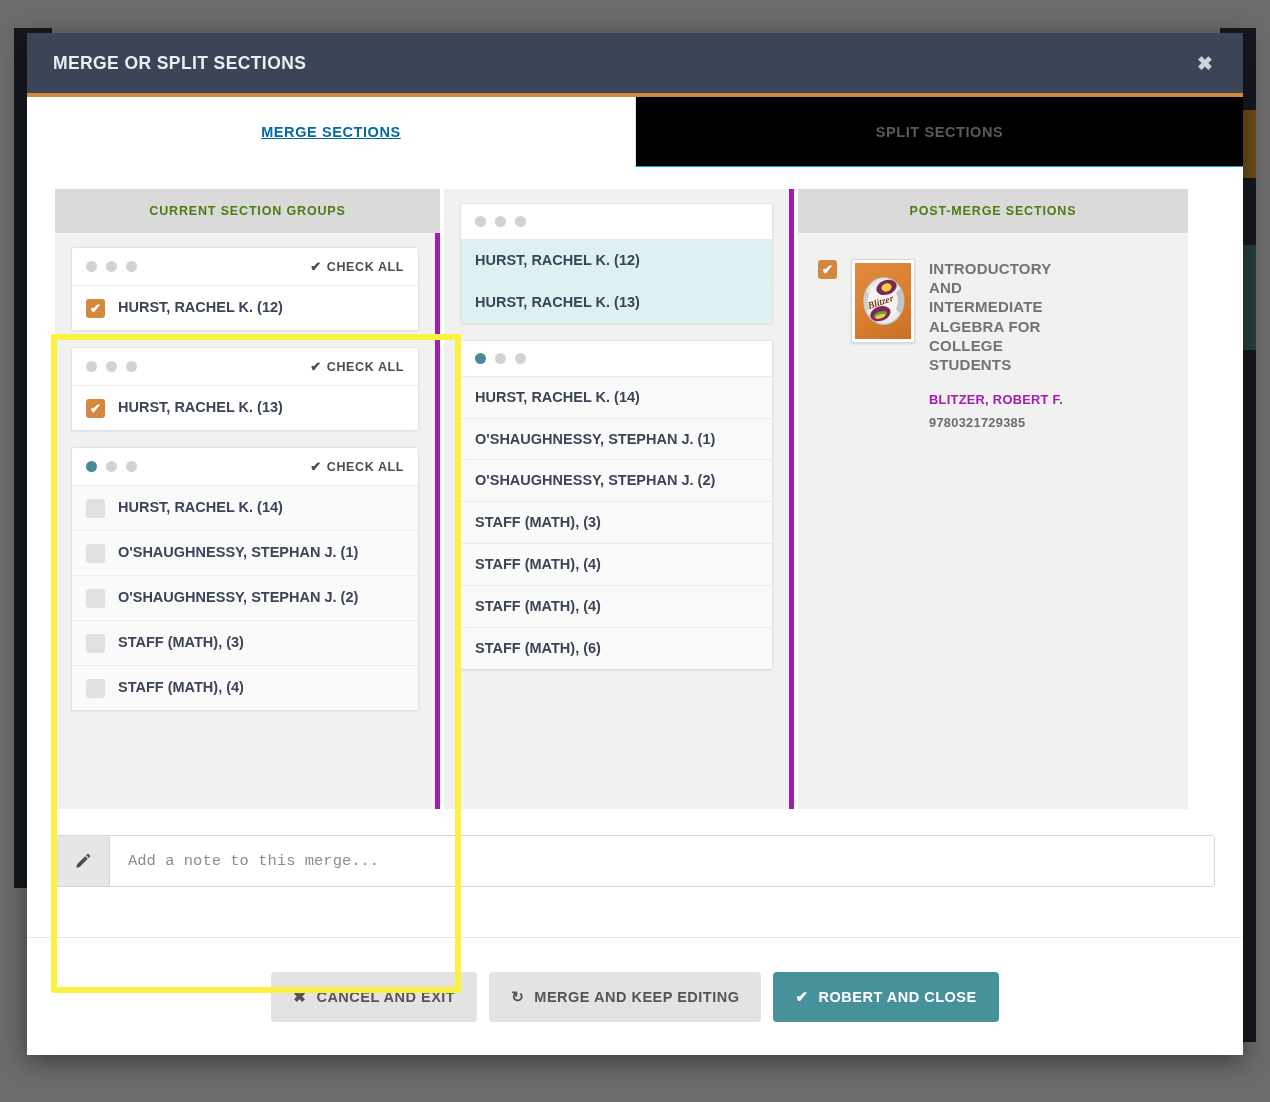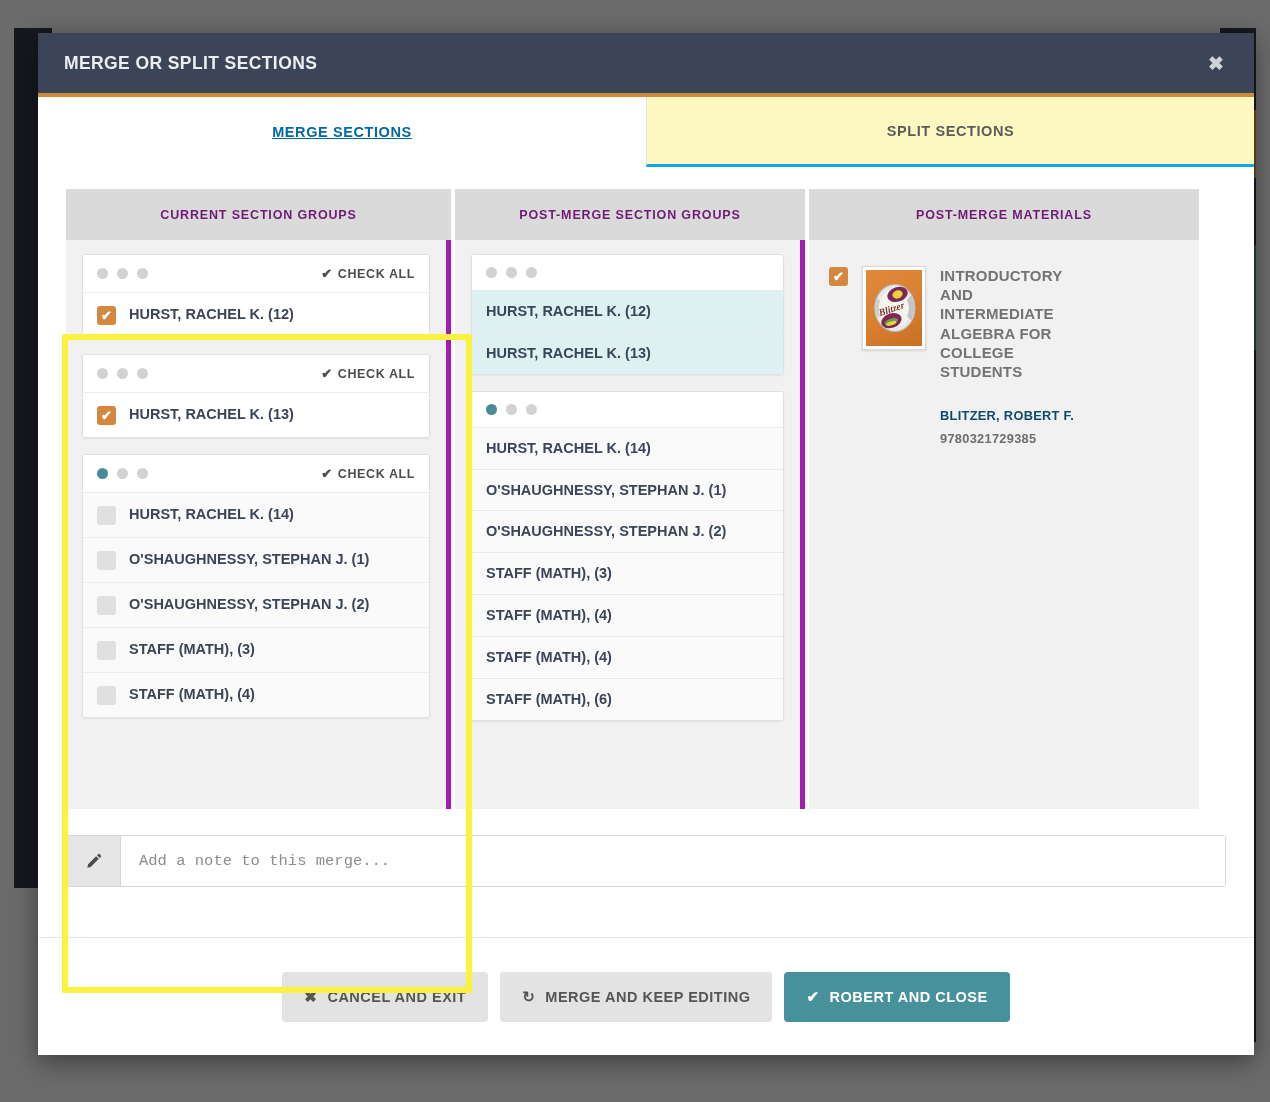--- a/index.html
+++ b/index.html
@@ -15,21 +15,21 @@
   .bg-dark-left { position: absolute; left: 14px; top: 28px; width: 38px; height: 860px; background: #15191f; }
   .bg-right-strip { position: absolute; right: 14px; top: 28px; width: 36px; bottom: 60px; background: #15191f; }
   .bg-right-brown { position: absolute; right: 14px; top: 110px; width: 36px; height: 68px; background: #6e4c17; }
   .bg-right-brown span { color:#c9a227; font-weight:bold; font-size:17px; position:absolute; left:4px; top:22px;}
   .bg-right-teal { position: absolute; right: 14px; top: 245px; width: 36px; height: 105px; background: #26403f; }
   .bg-right-r { position:absolute; right:14px; top:755px; width:36px; height:22px; color:#bdbdbd; font-size:13px; font-weight:bold;}
 
   
   .modal {
     position: absolute;
-    left: 38px; top: 33px;
+    left: 27px; top: 33px;
     width: 1216px; height: 1022px;
     background: #ffffff;
     box-shadow: 0 6px 24px rgba(0,0,0,.45);
     display: flex; flex-direction: column;
   }
   .modal-header {
     background: #3b4557;
     height: 64px;
     border-bottom: 4px solid #cd8a3d;
     display: flex; align-items: center; justify-content: space-between;
@@ -48,36 +48,36 @@
   
   .tabs { display: flex; height: 70px; flex: 0 0 auto; background:#fff;}
   .tab {
     flex: 1 1 50%;
     display: flex; align-items: center; justify-content: center;
     font-size: 14.5px; font-weight: bold; letter-spacing: .6px;
     cursor: pointer;
   }
   .tab.active { background: #ffffff; color: #0369a1; text-decoration: underline; }
   .tab.inactive {
-    background: #fef9c3; color: #5b5b5b;
-    border-bottom: 3px solid #0ea5e9;
+    background: #000000; color: #5b5b5b;
+    border-bottom: 1px solid #0ea5e9;
     border-left: 1px solid #e3e3e3;
   }
 
   
   .modal-body { flex: 1 1 auto; padding: 22px 28px 0 28px; position: relative; }
   .columns { display: flex; height: 620px; }
   .col { display: flex; flex-direction: column; }
   .col-left { width: 385px; }
   .col-mid  { width: 350px; margin-left: 4px;}
   .col-right{ width: 390px; margin-left: 4px;}
   .col-head {
-    background: #dadada; color: #701a75;
+    background: #dadada; color: #4d7c0f;
     font-size: 12.5px; font-weight: bold; letter-spacing: .85px;
-    height: 51px; display: flex; align-items: center; justify-content: center;
+    height: 44px; display: flex; align-items: center; justify-content: center;
     text-align: center;
   }
   .col-scroll {
     flex: 1 1 auto; background: #f1f1f1;
     overflow: hidden; padding: 14px 16px 0 16px;
     position: relative;
   }
   .col-scroll.bordered { border-right: 5px solid #a21caf; }
 
   
@@ -140,21 +140,21 @@
   .cover-art {
     width: 100%; height: 100%;
     background: linear-gradient(150deg,#e08a3c 0%, #d97f30 55%, #c96f24 100%);
     position: relative; overflow: hidden;
   }
   .mat-text { flex: 1 1 auto; }
   .mat-title {
     color: #737373; font-size: 15px; font-weight: bold;
     line-height: 1.28; max-width: 150px; letter-spacing: .2px;
   }
-  .mat-author { color: #0c4a6e; font-size: 12.8px; font-weight: bold; margin-top: 27px; letter-spacing:.3px;}
+  .mat-author { color: #a21caf; font-size: 12.8px; font-weight: bold; margin-top: 18px; letter-spacing:.3px;}
   .mat-isbn   { color: #6d6d6d; font-size: 12.8px; font-weight: bold; margin-top: 8px; letter-spacing:.3px;}
 
   
   .highlight {
     position: absolute;
     left: 24px; top: 167px; width: 410px; height: 659px;
     border: 6px solid #fbf23f; border-radius: 2px;
     pointer-events: none; z-index: 30;
   }
 
@@ -293,21 +293,20 @@
             <div class="sec-row">
               <div class="cbox"></div>
               <div class="sec-label">STAFF (MATH), (4)</div>
             </div>
           </div>
 
         </div>
       </div>
 
       <div class="col col-mid">
-        <div class="col-head">POST-MERGE SECTION GROUPS</div>
         <div class="col-scroll bordered">
 
           <div class="pm-card">
             <div class="pm-bar">
               <div class="dots">
                 <span class="dot"></span>
                 <span class="dot"></span>
                 <span class="dot"></span>
               </div>
             </div>
@@ -329,21 +328,21 @@
             <div class="pm-row">STAFF (MATH), (3)</div>
             <div class="pm-row">STAFF (MATH), (4)</div>
             <div class="pm-row">STAFF (MATH), (4)</div>
             <div class="pm-row">STAFF (MATH), (6)</div>
           </div>
 
         </div>
       </div>
 
       <div class="col col-right">
-        <div class="col-head">POST-MERGE MATERIALS</div>
+        <div class="col-head">POST-MERGE SECTIONS</div>
         <div class="col-scroll">
           <div class="mat-row">
             <div class="cbox checked">✔</div>
             <div class="mat-cover">
               <div class="cover-art">
                 <svg width="100%" height="100%" viewBox="0 0 64 84" preserveAspectRatio="none">
                   <ellipse cx="33" cy="42" rx="23" ry="26" fill="#e9e9e9" stroke="#b9b9b9" stroke-width="1.2"></ellipse>
                   <ellipse cx="33" cy="42" rx="18" ry="21" fill="#f6f4ef"></ellipse>
                   <ellipse cx="36" cy="27" rx="12" ry="8" fill="#7d2857" transform="rotate(-18 36 27)"></ellipse>
                   <ellipse cx="36" cy="27" rx="6" ry="4.5" fill="#ecd23a" transform="rotate(-18 36 27)"></ellipse>

